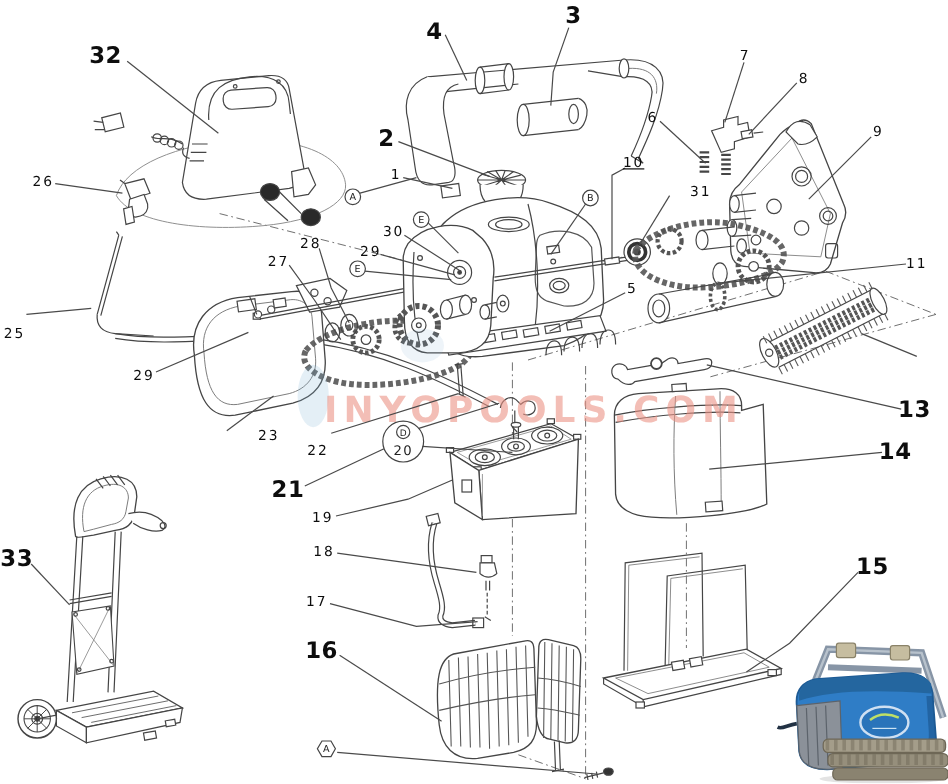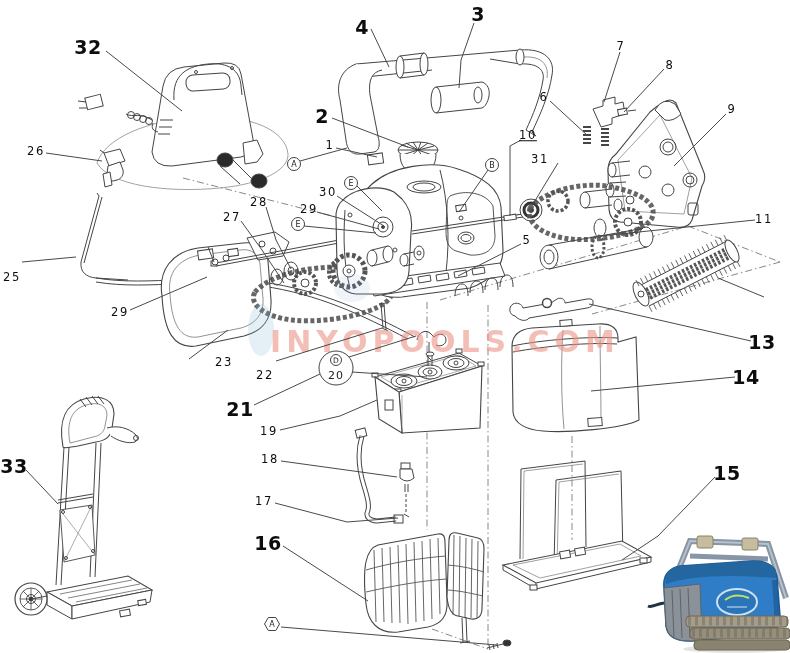--- a/index.html
+++ b/index.html
@@ -462,21 +462,21 @@
 <span class="callout big" style="left: 88px; top: 47px;">32</span>
     <span class="callout big" style="left: 362px; top: 27px;">4</span>
     <span class="callout big" style="left: 478px; top: 14px;">3</span>
     <span class="callout big" style="left: 322px; top: 116px;">2</span>
     <span class="callout small" style="left: 330px; top: 146px;">1</span>
     <span class="callout small" style="left: 621px; top: 47px;">7</span>
     <span class="callout small" style="left: 670px; top: 66px;">8</span>
     <span class="callout small" style="left: 544px; top: 98px;">6</span>
     <span class="callout small" style="left: 732px; top: 110px;">9</span>
     <span class="callout small" style="left: 528px; top: 136px; text-decoration: underline;">10</span>
-    <span class="callout small" style="left: 540px; top: 160px; text-align: right;">31</span>
+    <span class="callout small" style="left: 584px; top: 160px; text-align: right;">31</span>
     <span class="callout small" style="left: 328px; top: 193px;">30</span>
     <span class="callout small" style="left: 309px; top: 210px; text-align: center;">29</span>
     <span class="callout small" style="left: 259px; top: 203px;">28</span>
     <span class="callout small" style="left: 232px; top: 218px;">27</span>
     <span class="callout small" style="left: 36px; top: 152px;">26</span>
     <span class="callout small" style="left: 12px; top: 263px; margin-top: 15px;">25</span>
     <span class="callout small" style="left: 120px; top: 313px;">29</span>
     <span class="callout small" style="left: 188px; top: 363px; margin-left: 36px;">23</span>
     <span class="callout small" style="left: 265px; top: 376px;">22</span>
     <span class="callout big" style="left: 240px; top: 409px;">21</span>

